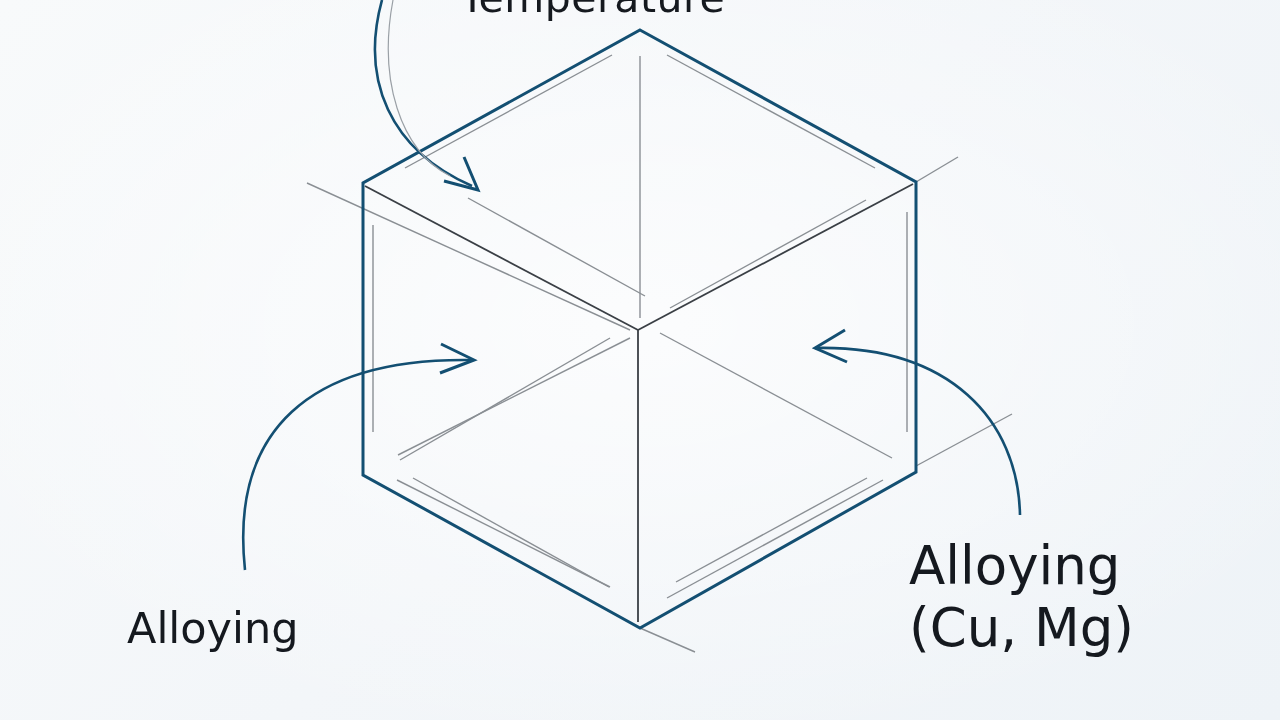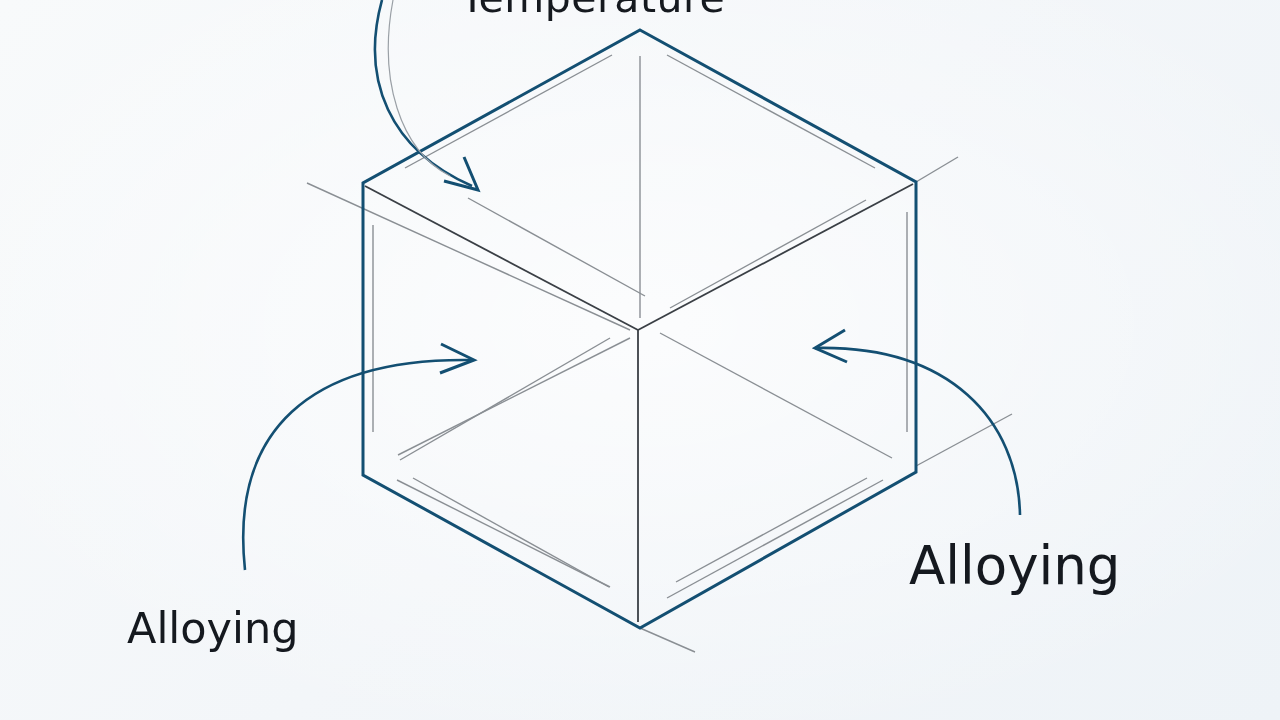--- a/index.html
+++ b/index.html
@@ -86,13 +86,14 @@
   <g fill="none">
     <path d="M 1020 515 C 1018 420, 950 345, 815 348" stroke="#134f72" stroke-width="2.6"></path>
     <path d="M 845 330 L 815 348 L 847 362" stroke="#134f72" stroke-width="3" stroke-linejoin="miter"></path>
   </g>
 </svg>
 
 <div id="lbl-temp" class="label">Temperature</div>
 <div id="lbl-pressure" class="label">Alloying</div>
 <div id="lbl-alloy" class="label">
   <span>Alloying</span>
+  <span>(Cu, Mg)</span>
 </div>
 
 </body></html>

